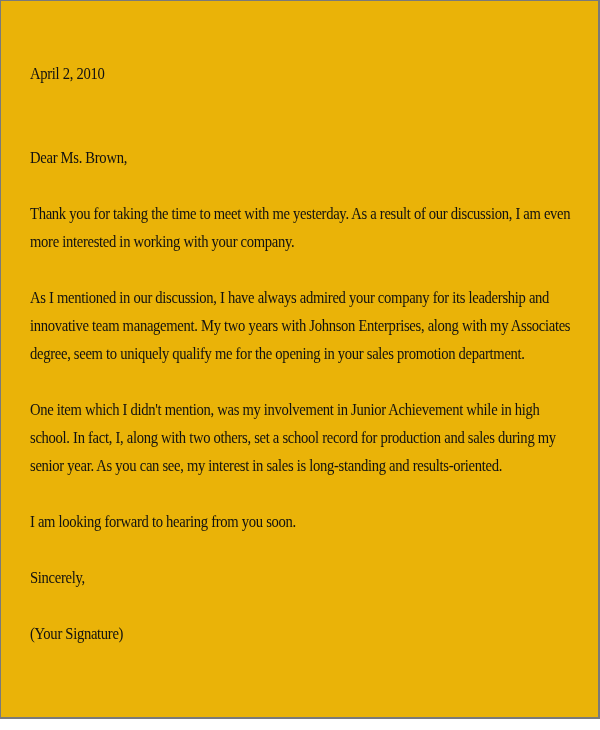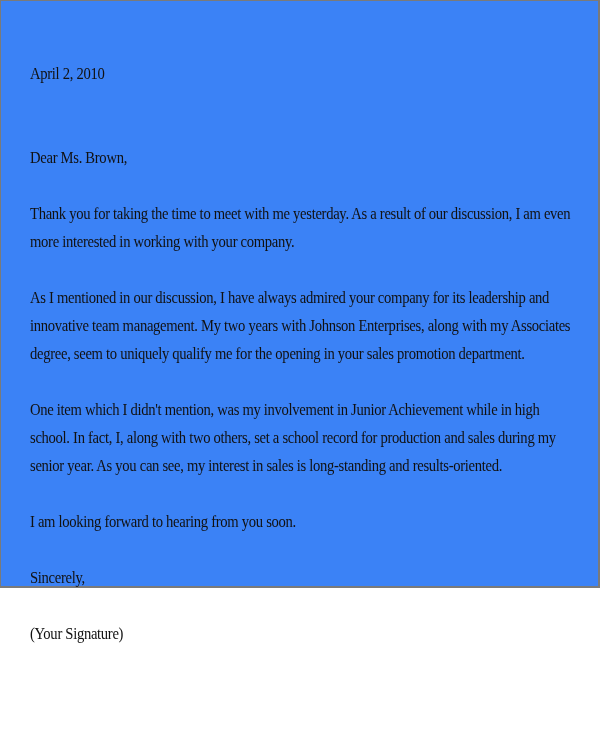--- a/index.html
+++ b/index.html
@@ -8,26 +8,26 @@
       background: #ffffff;
     }
     body {
       width: 600px;
       height: 730px;
       overflow: hidden;
     }
     .page {
       position: relative;
       width: 600px;
-      height: 588px;
+      height: 719px;
       box-sizing: border-box;
       border: 1px solid #7a7a7a;
       border-right-width: 2px;
       border-bottom-width: 2px;
-      background: #3b82f6;
+      background: #eab308;
     }
     .line {
       position: absolute;
       left: 29px;
       font-family: "Liberation Serif", serif;
       font-size: 17px;
       color: #111111;
       white-space: nowrap;
       letter-spacing: -0.35px;
       transform: scaleX(0.86);

